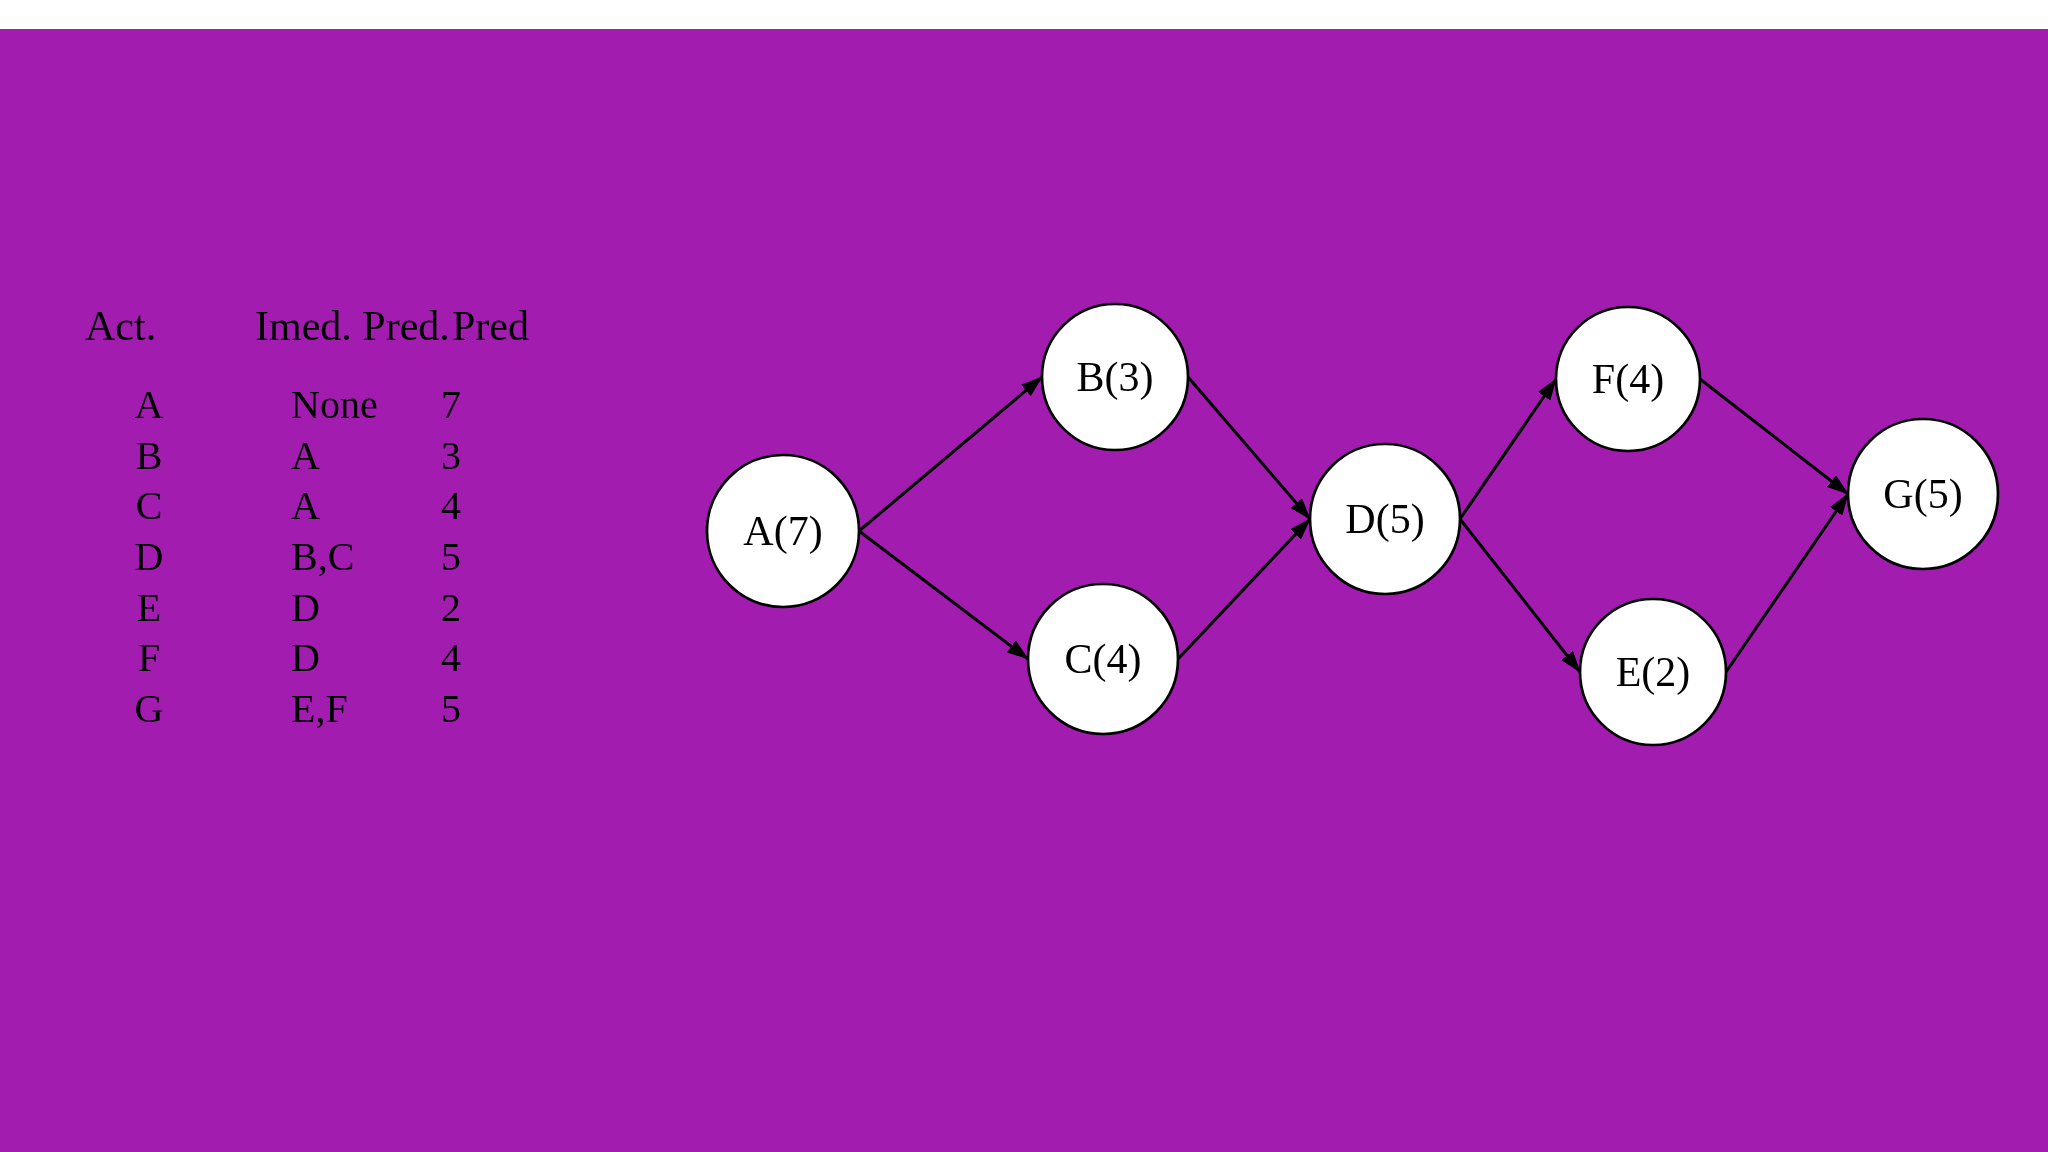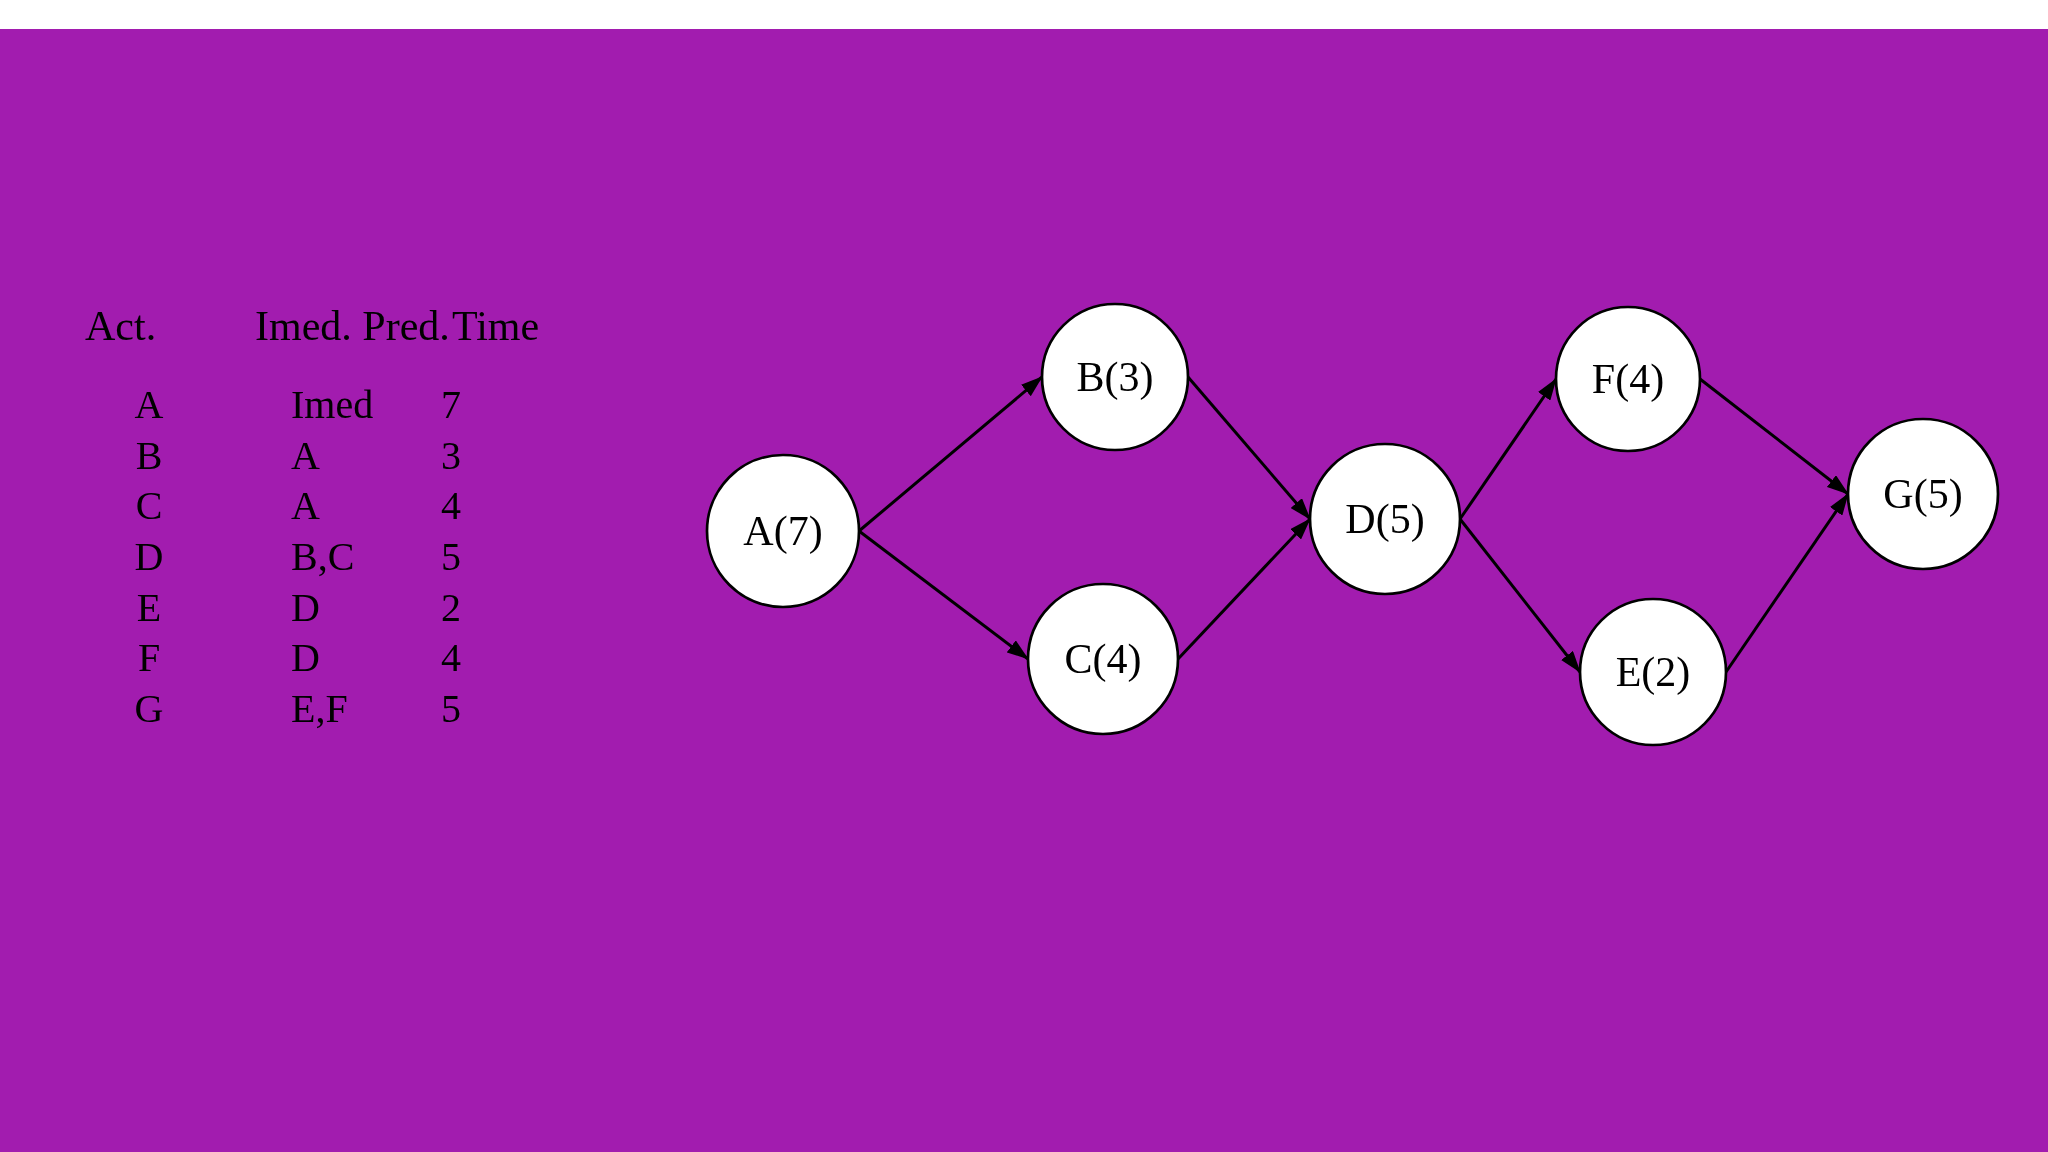--- a/index.html
+++ b/index.html
@@ -84,26 +84,26 @@
   }
 </style>
 </head>
 <body>
 
 <div class="canvas">
 
   <div class="activity-table">
     <span class="hcell h-act">Act.</span>
     <span class="hcell h-pred">Imed. Pred.</span>
-    <span class="hcell h-time">Time</span>
+    <span class="hcell h-time">Pred</span>
 
     <div class="tbody">
       <div class="trow">
         <span class="c-act">A</span>
-        <span class="c-pred">Imed</span>
+        <span class="c-pred">None</span>
         <span class="c-time">7</span>
       </div>
       <div class="trow">
         <span class="c-act">B</span>
         <span class="c-pred">A</span>
         <span class="c-time">3</span>
       </div>
       <div class="trow">
         <span class="c-act">C</span>
         <span class="c-pred">A</span>

